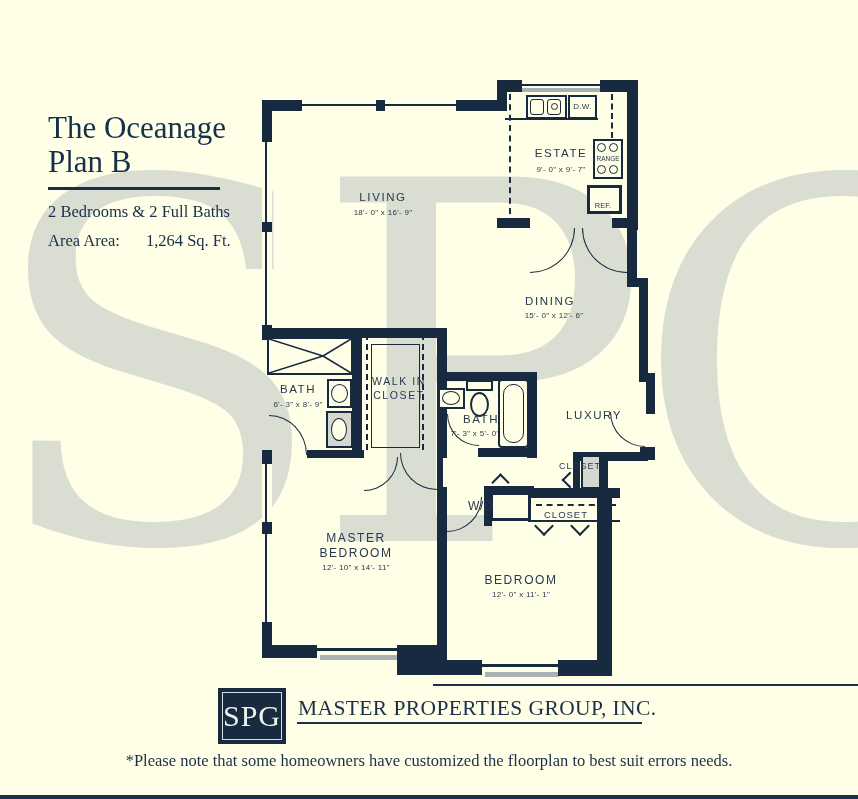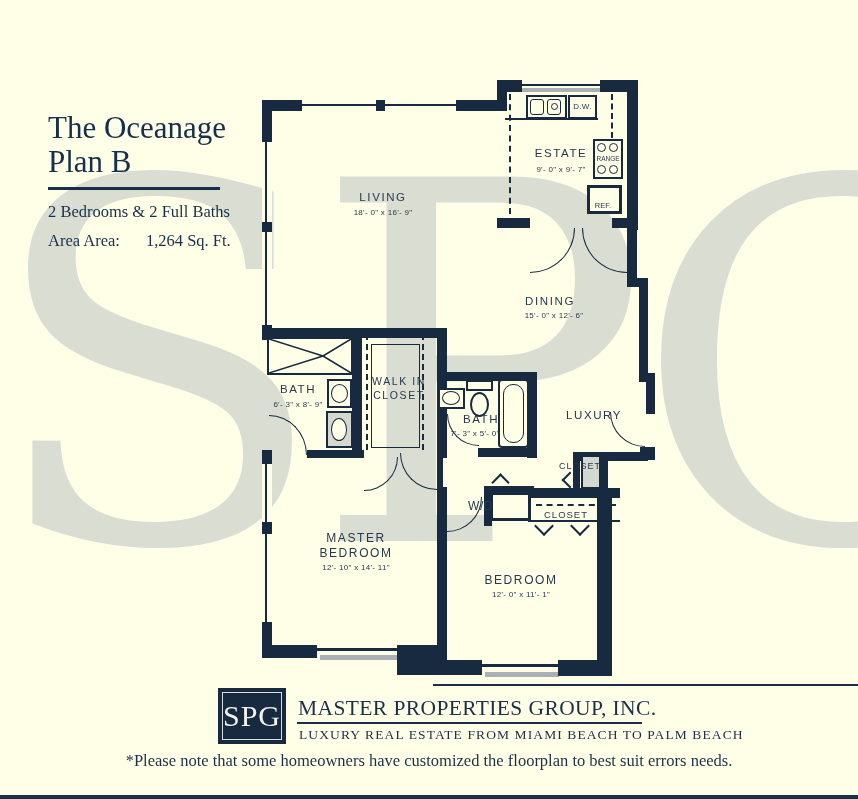--- a/index.html
+++ b/index.html
@@ -230,18 +230,17 @@
   </div>
 
   <div class="ftr">
     <div class="topline"></div>
     <div class="logo">
       <div class="inner"></div>
       <div class="txt">SPG</div>
     </div>
     <div class="company">MASTER PROPERTIES GROUP, INC.</div>
     <div class="comp-rule"></div>
-    <div class="tagline">LUXURY REAL ESTATE FROM MIAMI BEACH TO PALM BEACH</div>
     <div class="note1">*Please note that some homeowners have customized the floorplan to best suit errors needs.</div>
     <div class="botbar"></div>
   </div>
 
 </div>
 
 </body></html>

